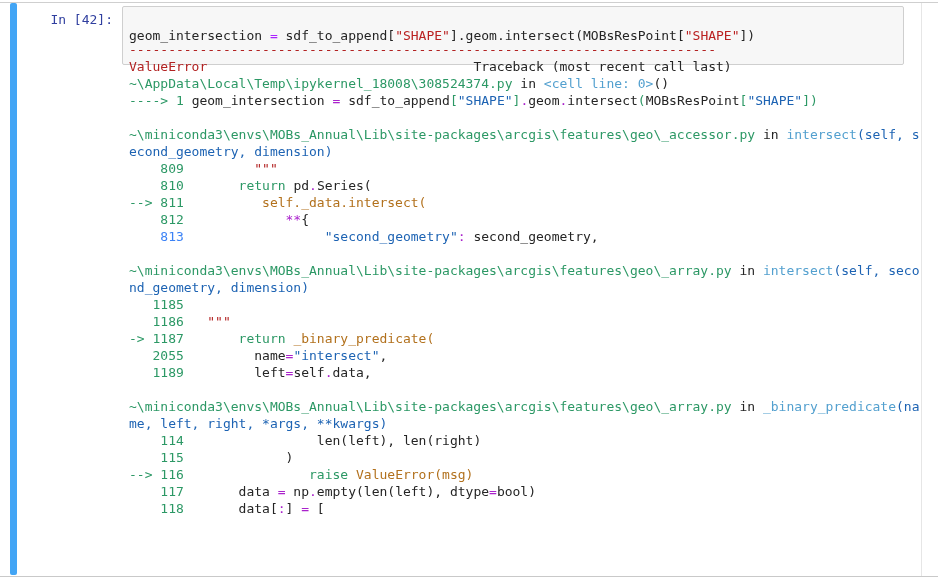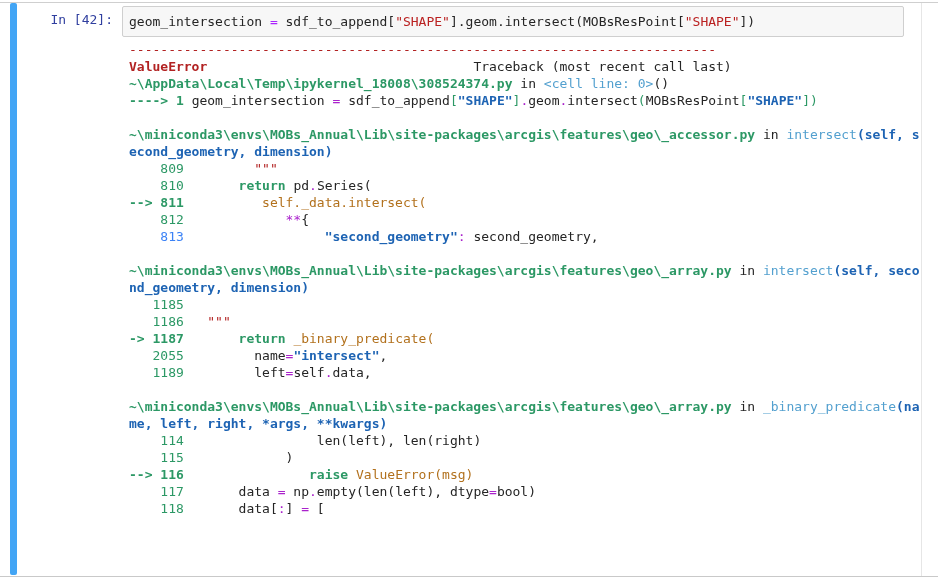--- a/index.html
+++ b/index.html
@@ -20,29 +20,29 @@
   }
   .input-row { position:absolute; top:6px; left:0; width:938px; display:flex; align-items:flex-start; }
   .prompt {
     width:113px; text-align:right; color:#303f9f;
     font-size:13px; line-height:27px; white-space:pre;
     flex: 0 0 113px;
   }
   .codebox {
     margin-left:9px; width:782px;
     background:#f7f7f7; border:1px solid #cfcfcf; border-radius:2px;
-    padding:5px 6px;
+    padding:19px 6px;
   }
   .codebox .line { white-space:pre; font-size:13px; line-height:19px; min-height:19px; }
   .output {
     position:absolute; top:41px; left:129px; width:796px;
     font-size:13px; line-height:17px; color:#252525;
   }
   .output .line { white-space:pre-wrap; word-break:break-all; min-height:17px; }
-  .tk-gb, .tk-rb, .tk-bb, .tk-cy-b { font-weight:bold; }
+  .tk-gb, .tk-rb, .tk-bb, .tk-cy-b { font-weight:normal; }
 </style>
 </head>
 <body>
 
 <div class="topline"></div>
 <div class="selbar" style="background: rgb(66, 165, 245);"></div>
 
 <div>
   <div class="input-row">
     <div class="prompt" style="color: rgb(48, 63, 159);">In [42]:</div>

